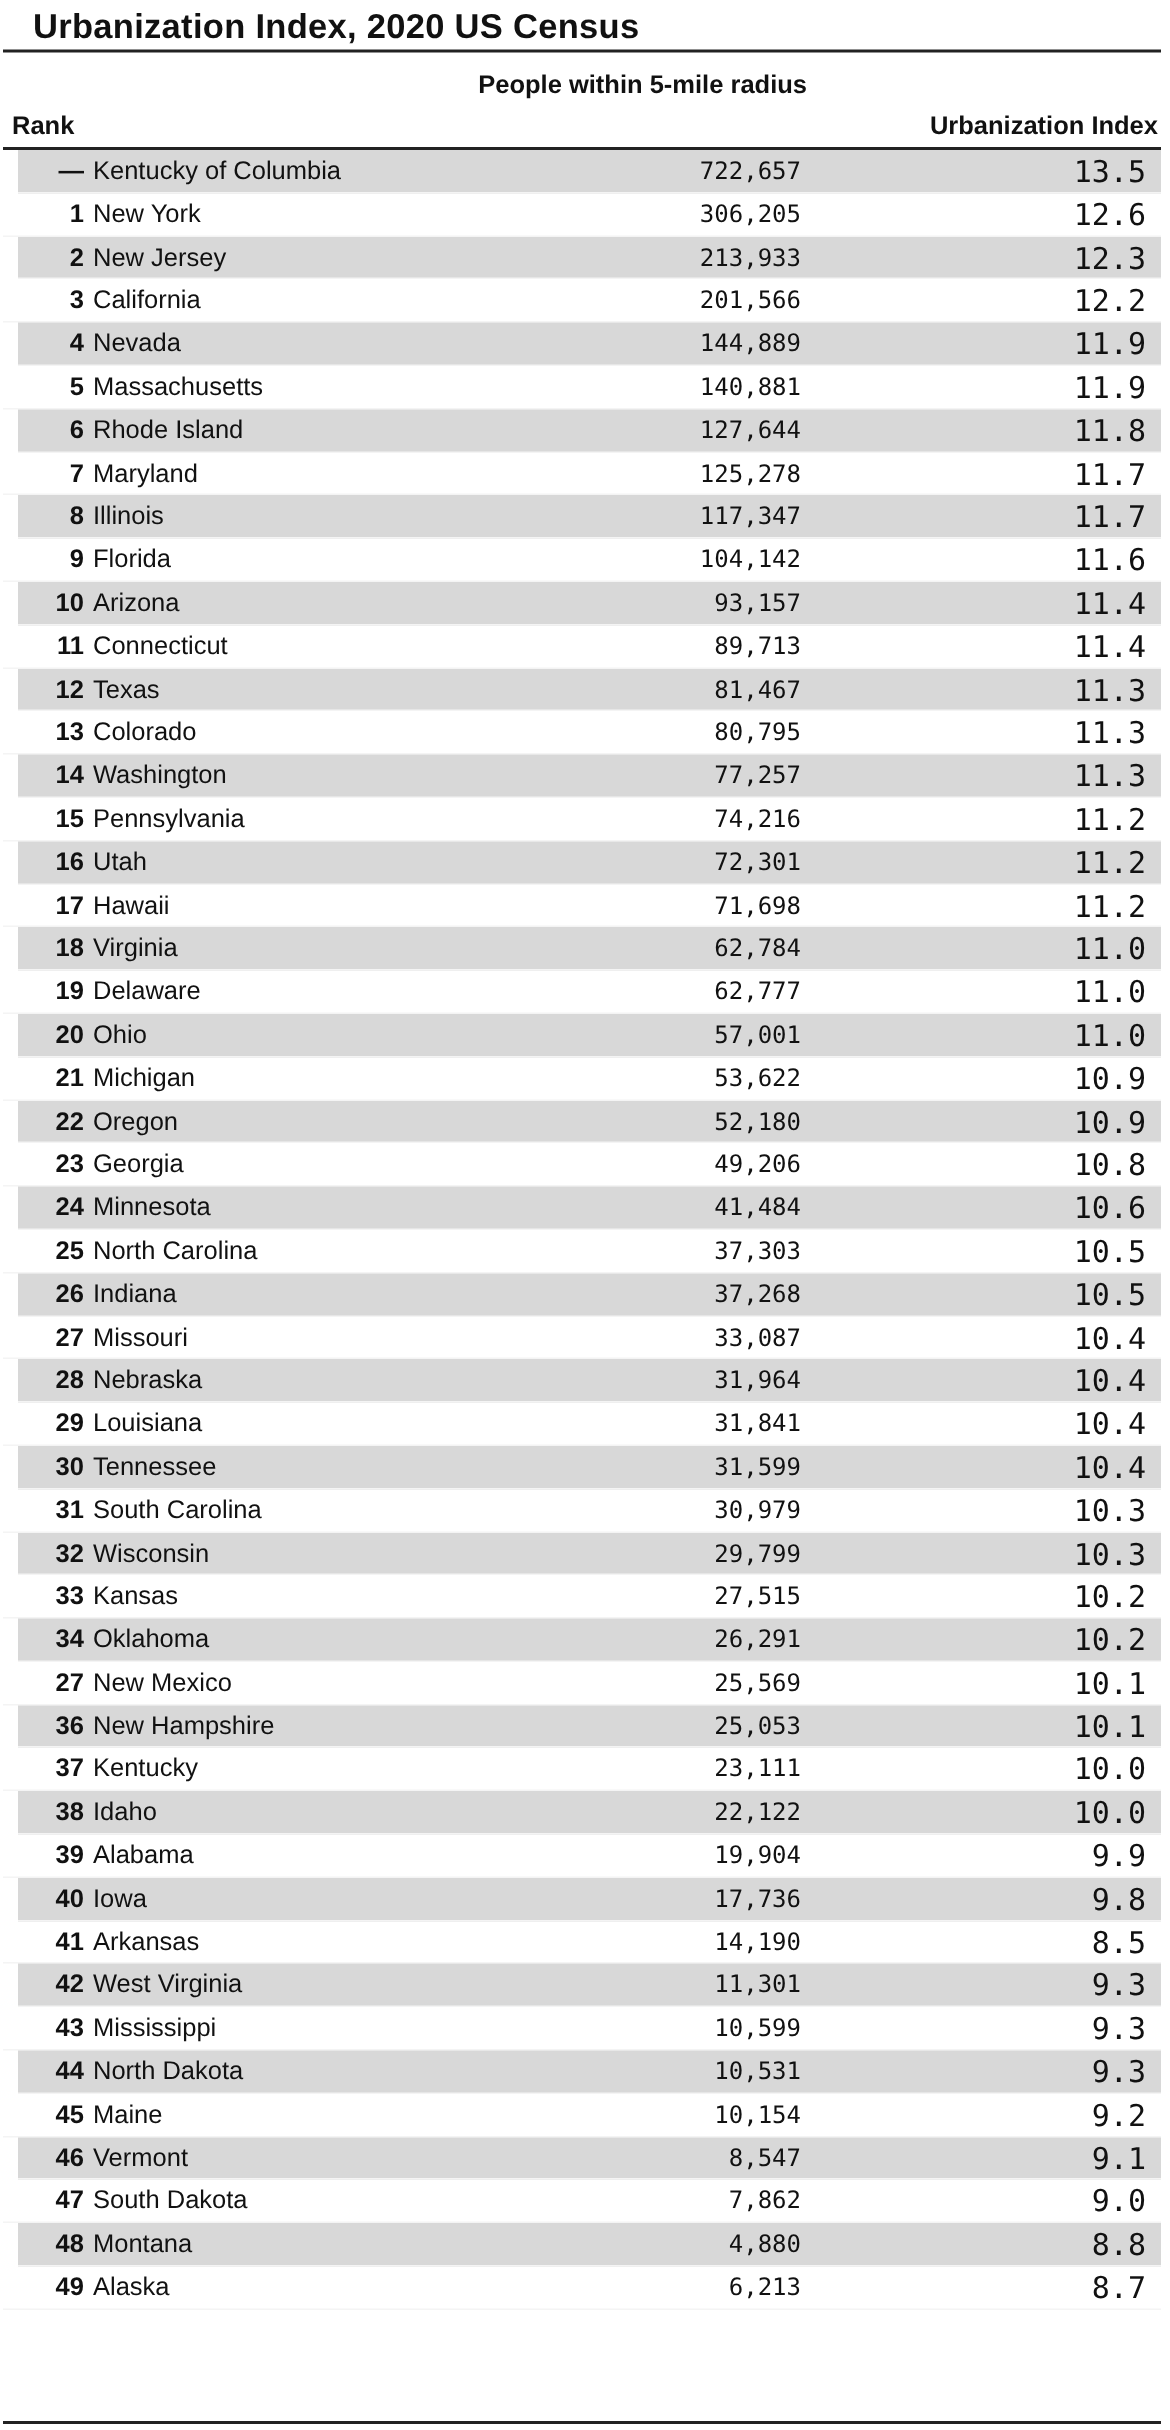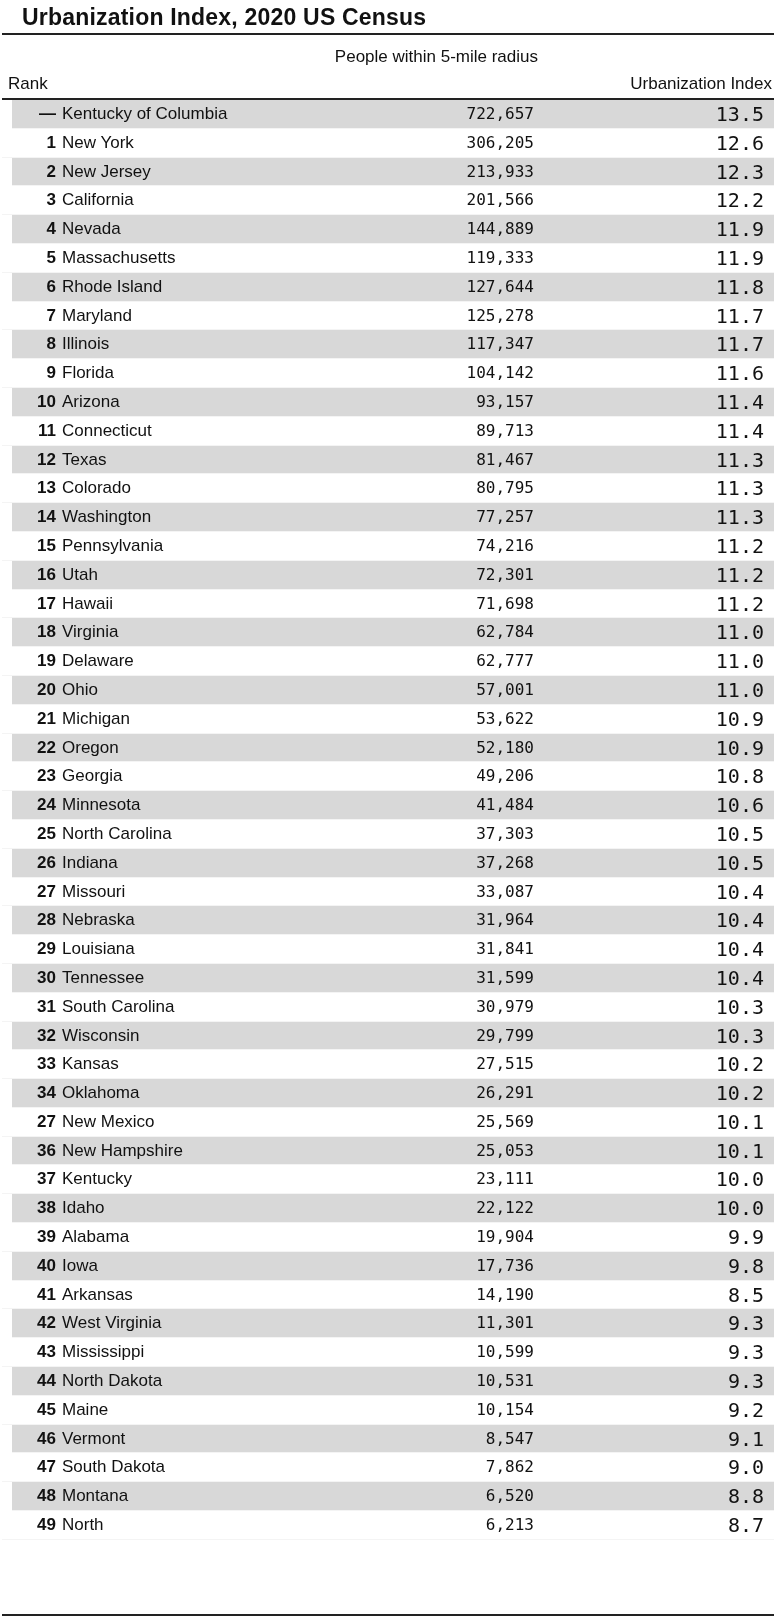--- a/index.html
+++ b/index.html
@@ -1,19 +1,19 @@
 <!DOCTYPE html>
 <html><head>
 <meta charset="utf-8">
 <style>
   html, body { margin:0; padding:0; background:#ffffff; }
   body { width:780px; height:1620px; overflow:hidden; position:relative; font-family:"Liberation Sans", sans-serif; color:#111; }
   .title { position:absolute; left:22px; top:4px; font-size:23px; font-weight:bold; letter-spacing:0.2px; }
   .title-rule { position:absolute; left:2px; top:33px; width:772px; height:2px; background:#222; }
-  .hdr { position:absolute; font-weight:normal; font-size:17px; line-height:27px; }
+  .hdr { position:absolute; font-weight:bold; font-size:17px; line-height:27px; }
   .hdr-rank { left:8px; top:70px; }
   .hdr-state { left:62px; top:70px;margin-top:37px; }
   .hdr-people { right:242px; top:43px; text-align:right; }
   .hdr-index { right:8px; top:70px; }
   .hdr-rule { position:absolute; left:2px; top:98px; width:772px; height:2px; background:#222; }
   .rows { position:absolute; left:2px; top:100px; width:772px; }
   .row { position:relative; height:28.8px; border-bottom:1px solid #f4f4f4; box-sizing:border-box; }
   .row.shade { background:#d8d8d8; margin-left:10px; }
   .row .rank { position:absolute; left:6px; width:48px; text-align:right; font-weight:bold; font-size:17px; line-height:28px; }
   .row.shade .rank { left:-4px; }
@@ -64,21 +64,21 @@
     </div>
     <div class="row shade">
       <span class="rank">4</span>
       <span class="state">Nevada</span>
       <span class="people">144,889</span>
       <span class="index">11.9</span>
     </div>
     <div class="row">
       <span class="rank">5</span>
       <span class="state">Massachusetts</span>
-      <span class="people">119,333</span>
+      <span class="people">140,881</span>
       <span class="index">11.9</span>
     </div>
     <div class="row shade">
       <span class="rank">6</span>
       <span class="state">Rhode Island</span>
       <span class="people">127,644</span>
       <span class="index">11.8</span>
     </div>
     <div class="row">
       <span class="rank">7</span>
@@ -322,24 +322,24 @@
     </div>
     <div class="row">
       <span class="rank">47</span>
       <span class="state">South Dakota</span>
       <span class="people">7,862</span>
       <span class="index">9.0</span>
     </div>
     <div class="row shade">
       <span class="rank">48</span>
       <span class="state">Montana</span>
-      <span class="people">6,520</span>
+      <span class="people">4,880</span>
       <span class="index">8.8</span>
     </div>
     <div class="row">
       <span class="rank">49</span>
-      <span class="state">North</span>
+      <span class="state">Alaska</span>
       <span class="people">6,213</span>
       <span class="index">8.7</span>
     </div>
   </div>
 
 <div class="bottom-rule"></div>
 
 </body></html>

